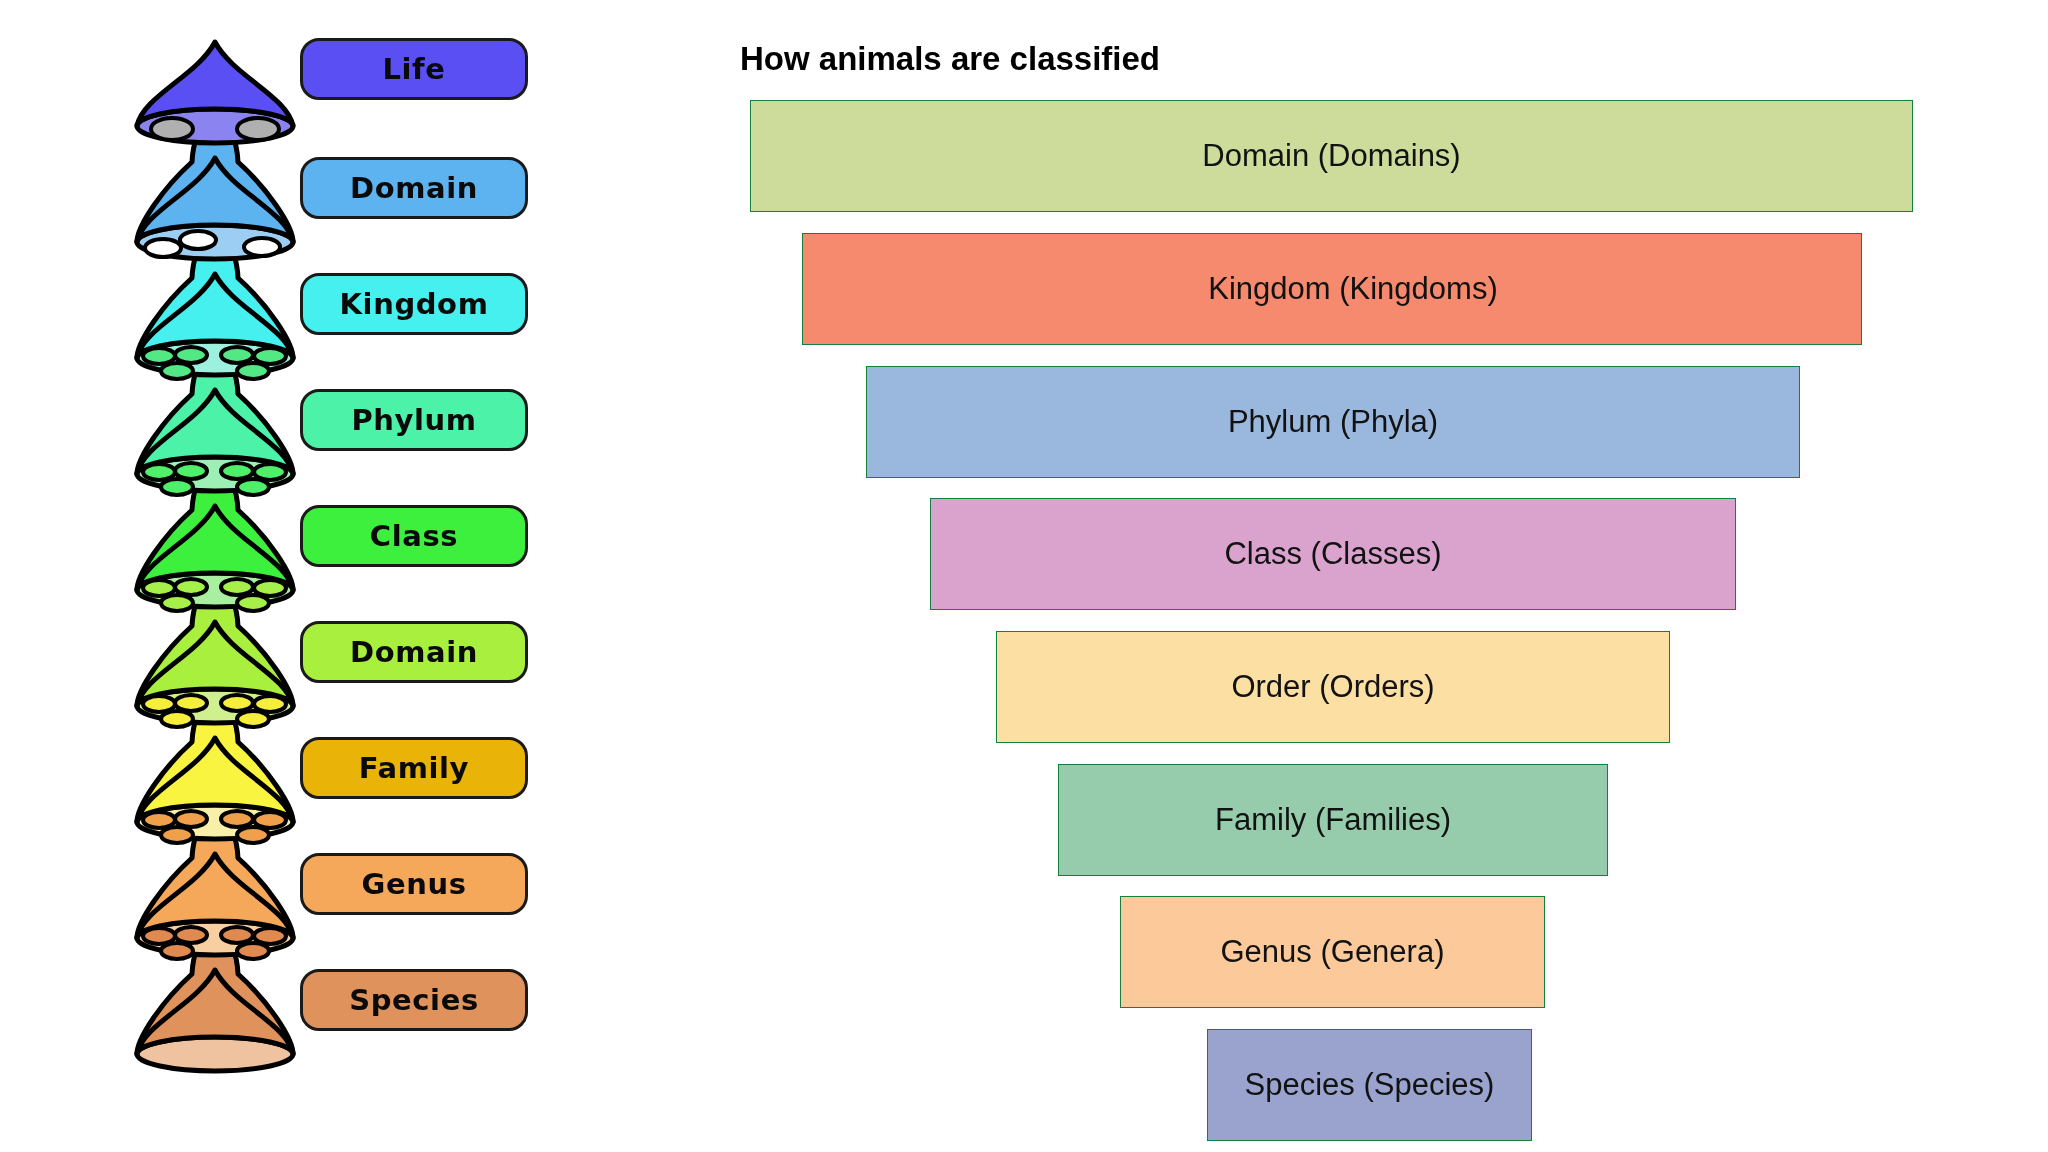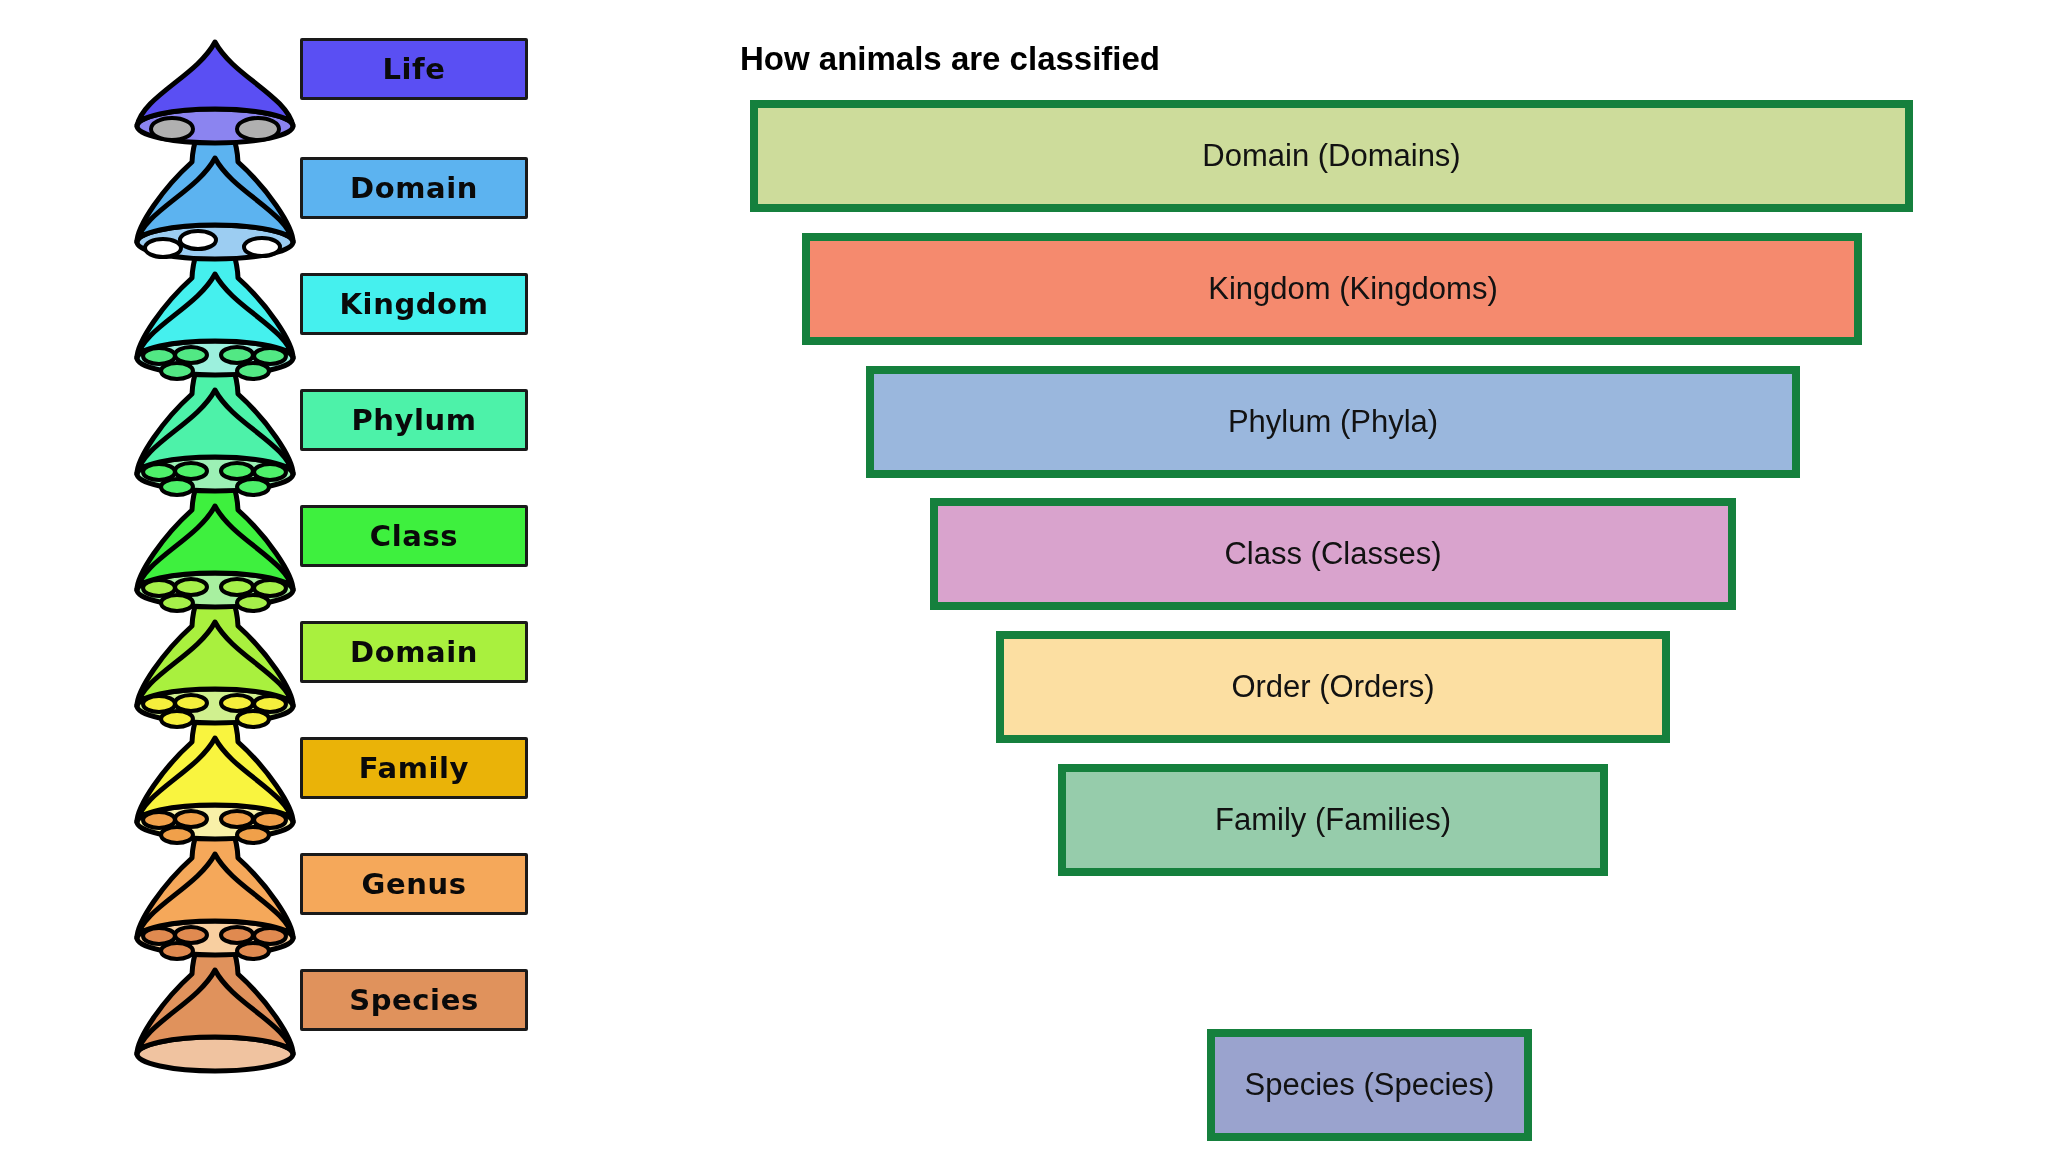--- a/index.html
+++ b/index.html
@@ -33,21 +33,21 @@
     position: absolute;
     left: 300px; top: 30px;
     width: 240px; height: 1110px;
   }
   .rank-label {
     position: absolute;
     left: 0px;
     width: 228px;
     height: 62px;
     border: 3px solid #1a1a1a;
-    border-radius: 2px;
+    border-radius: 19px;
     display: flex;
     align-items: center;
     justify-content: center;
     font-weight: bold;
     font-size: 29px;
     letter-spacing: 0.6px;
     color: #0a0a0a;
     font-family: "DejaVu Sans", sans-serif;
   }
 
@@ -66,21 +66,21 @@
     font-family: "Liberation Sans", sans-serif;
     white-space: nowrap;
   }
   #funnel-bars {
     position: absolute;
     left: 0px; top: 100px;
     width: 1488px; height: 1010px;
   }
   .funnel-bar {
     position: absolute;
-    border: 8px solid #15803d;
+    border: 1px solid #15803d;
     display: flex;
     align-items: center;
     justify-content: center;
     font-size: 31px;
     color: #121212;
     font-family: "Liberation Sans", sans-serif;
     white-space: nowrap;
   }
 </style>
 </head>
@@ -294,18 +294,21 @@
       </div>
       <div class="funnel-bar" style="left: 370px; top: 398px; width: 806px; height: 112px; background: rgb(217, 163, 205);">
         <span>Class (Classes)</span>
       </div>
       <div class="funnel-bar" style="left: 436px; top: 531px; width: 674px; height: 112px; background: rgb(252, 223, 162);">
         <span>Order (Orders)</span>
       </div>
       <div class="funnel-bar" style="left: 498px; top: 664px; width: 550px; height: 112px; background: rgb(150, 204, 171);">
         <span>Family (Families)</span>
       </div>
+      <div class="funnel-bar" style="left: 560px; top: 796px; width: 425px; height: 112px; background: rgb(251, 201, 154);">
+        <span>Genus (Genera)</span>
+      </div>
       <div class="funnel-bar" style="left: 610px; top: 929px; width: 325px; height: 112px; background: rgb(154, 163, 206); margin-left: 37px;">
         <span>Species (Species)</span>
       </div>
     </div>
   </div>
 </div>
 
 </body></html>

